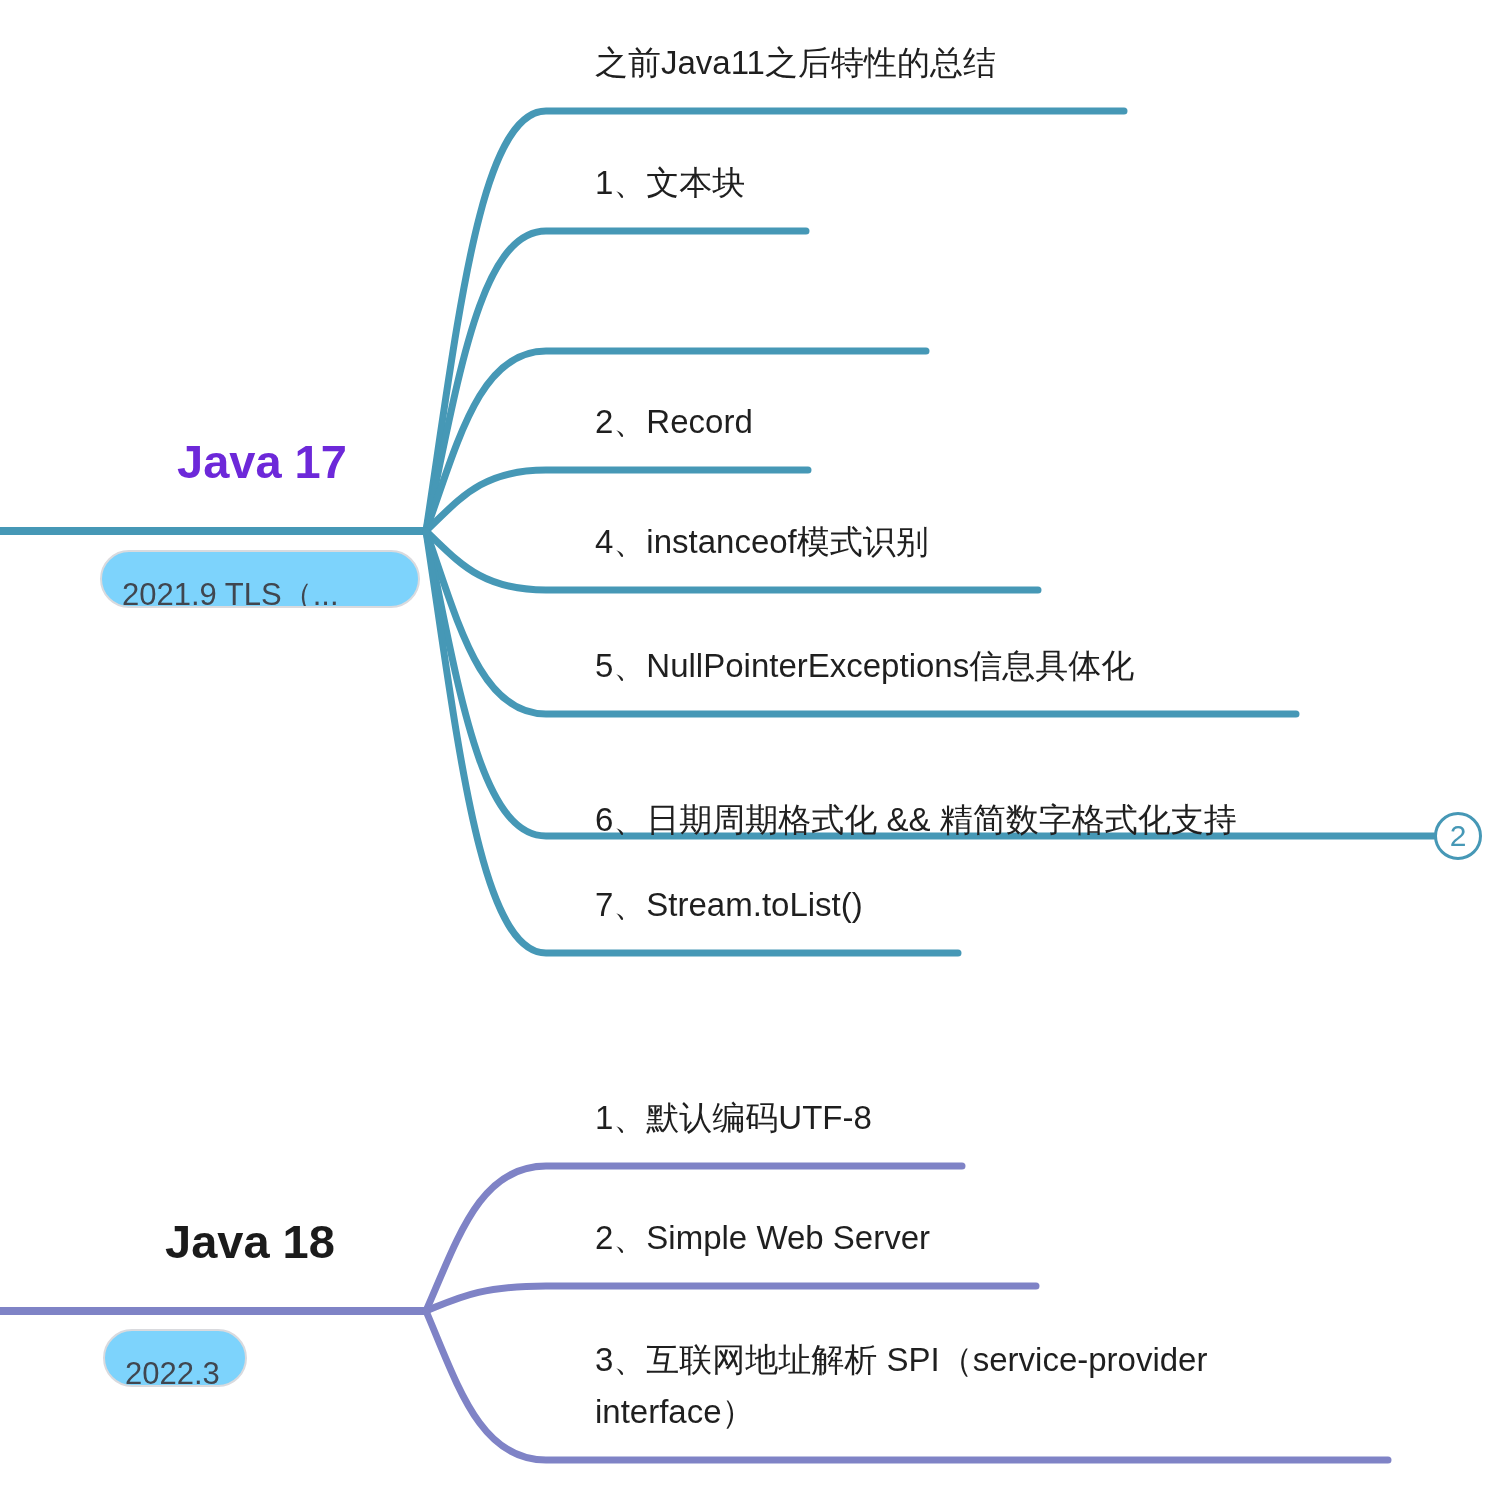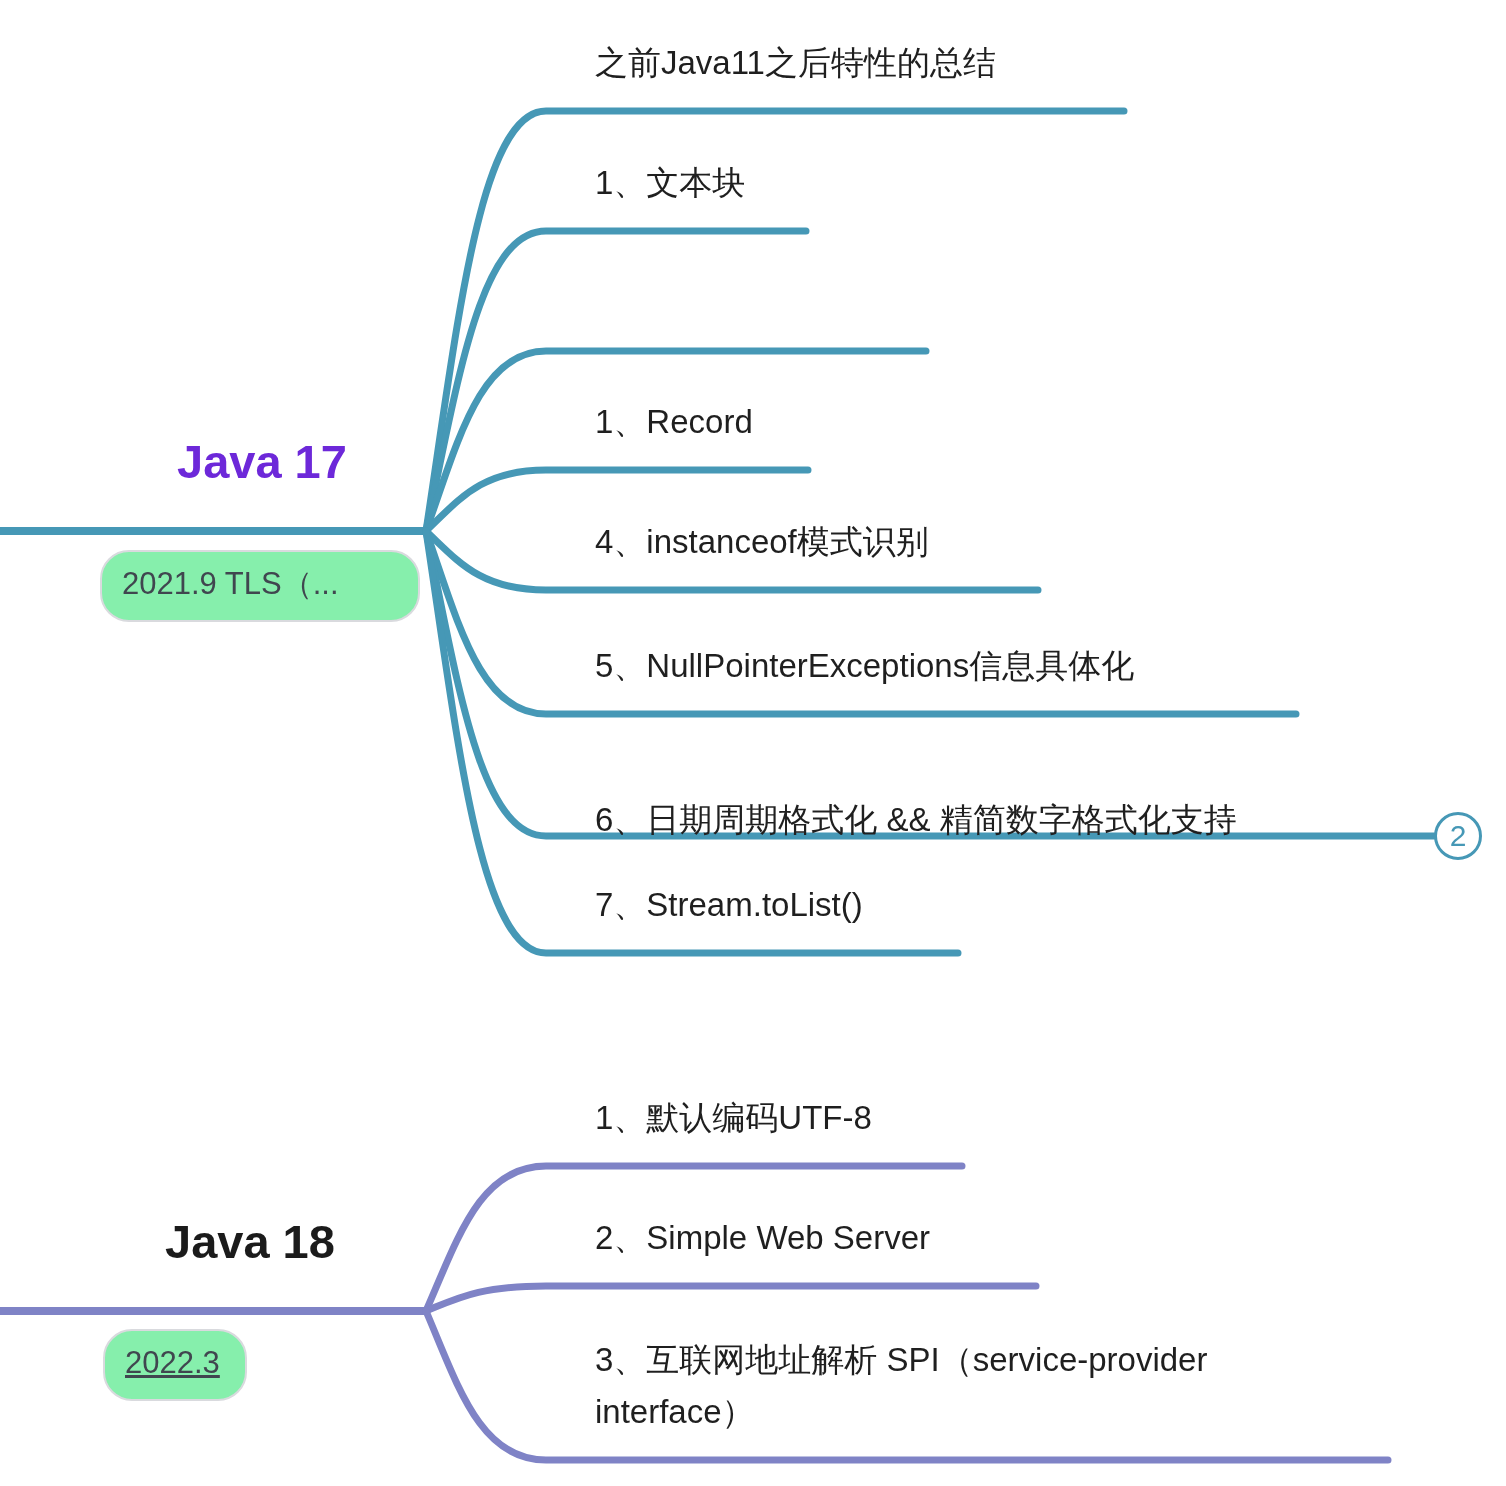--- a/index.html
+++ b/index.html
@@ -23,28 +23,28 @@
     position:absolute;
     font-size:47px;
     line-height:52px;
     font-weight:bold;
     color:#1b1b1b;
   }
   .root-title.red{color:#6d28d9;}
   .pill{
     position:absolute;
     box-sizing:border-box;
-    height:72px;
+    height:58px;
     border:2px solid #d9dade;
     border-radius:29px;
-    background:#86efac;
+    background:#7dd3fc;
     color:#40464f;
     font-size:31px;
     line-height:54px;
-    padding:5px 20px;
+    padding:16px 20px;
     white-space:nowrap;
     overflow:hidden;
   }
   .badge{
     position:absolute;
     box-sizing:border-box;
     width:48px;height:48px;
     border:3px solid #4698b6;
     border-radius:50%;
     background:#ffffff;
@@ -78,21 +78,21 @@
       <path stroke-width="7" d="M426 1311 C458 1298 480 1286 546 1286 L1036 1286"></path>
       <path stroke-width="7" d="M426 1311 C458 1386 480 1460 546 1460 L1388 1460"></path>
     </g>
   </svg>
 
   <div class="root-title red" style="left:177px;top:436px;">Java 17</div>
   <div class="pill" style="left:100px;top:550px;width:320px;">2021.9 TLS（...</div>
 
   <div class="topic" style="left:595px;top:37px;">之前Java11之后特性的总结</div>
   <div class="topic" style="left:595px;top:157px;">1、文本块</div>
-  <div class="topic" style="left:595px;top:396px;">1、Record</div>
+  <div class="topic" style="left:595px;top:396px;">2、Record</div>
   <div class="topic" style="left:595px;top:516px;">4、instanceof模式识别</div>
   <div class="topic" style="left:595px;top:640px;">5、NullPointerExceptions信息具体化</div>
   <div class="topic" style="left:595px;top:762px;margin-top:32px;">6、日期周期格式化 &amp;&amp; 精简数字格式化支持</div>
   <div class="topic" style="left:595px;top:879px;">7、Stream.toList()</div>
 
   <div class="badge" style="left:1434px;top:812px;">2</div>
 
   <div class="root-title" style="left:165px;top:1216px;">Java 18</div>
   <div class="pill" style="left:103px;top:1329px;width:144px;text-decoration:underline;">2022.3</div>
 

